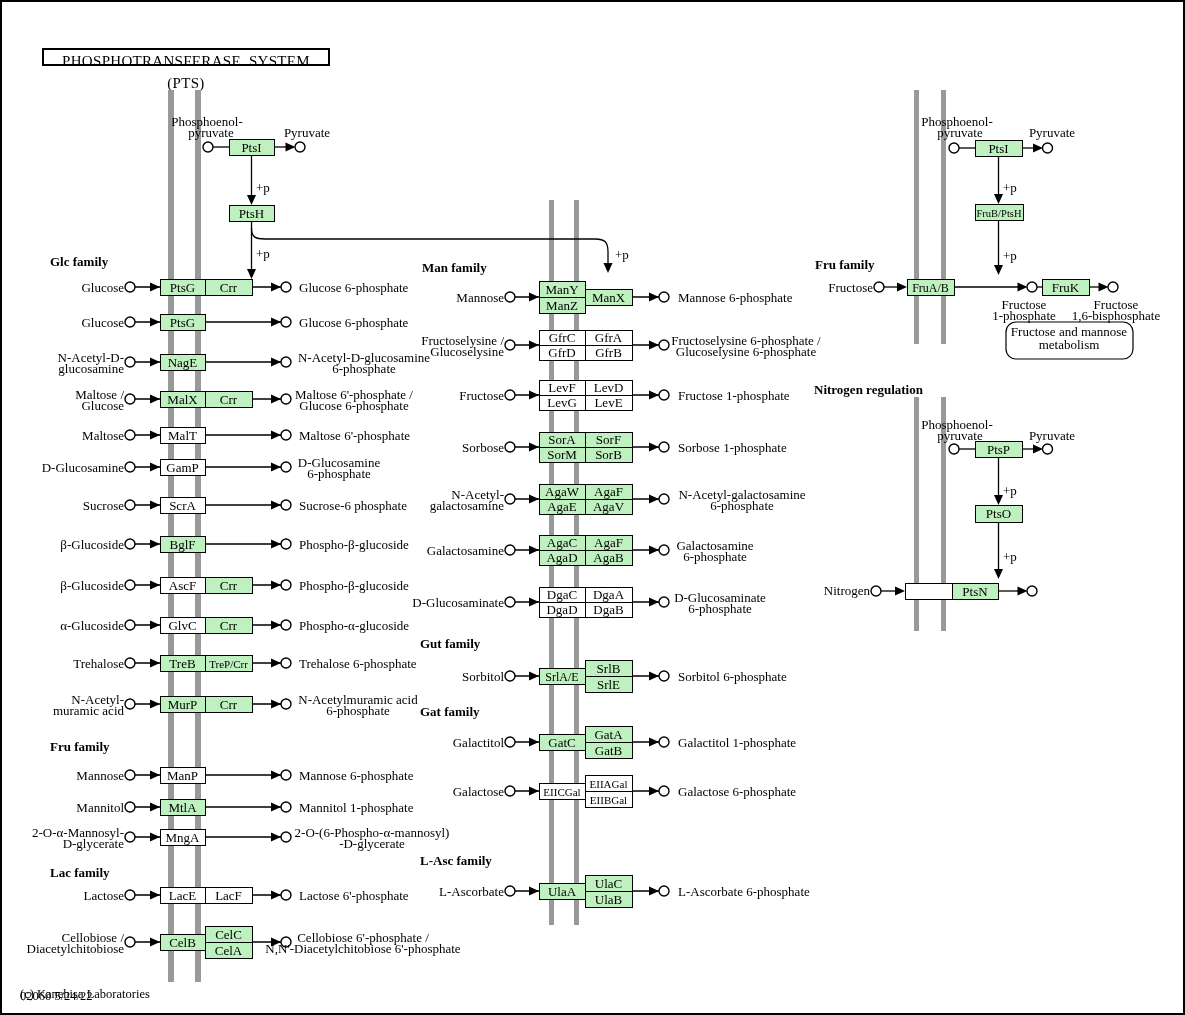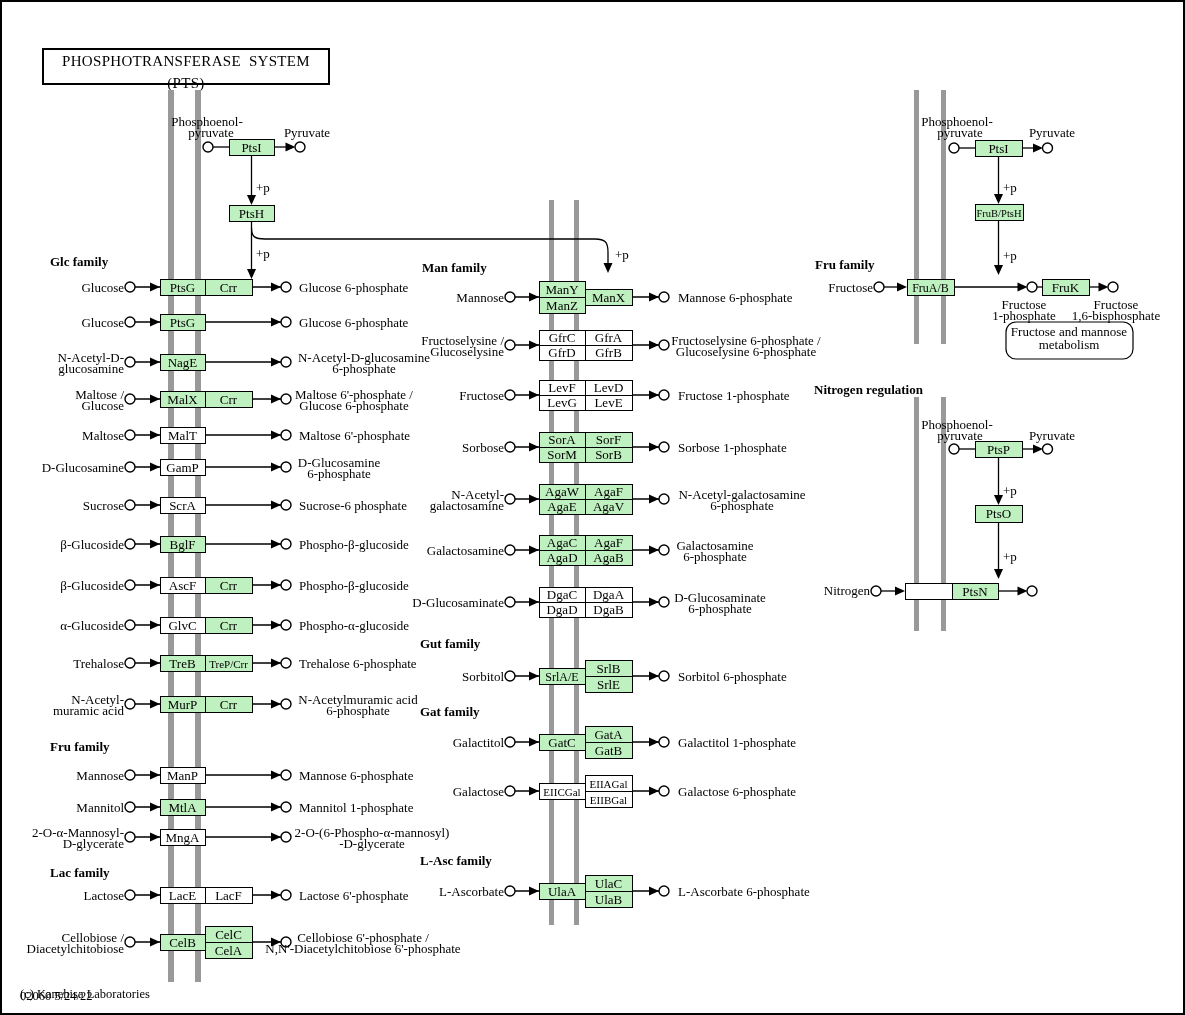--- a/index.html
+++ b/index.html
@@ -1,17 +1,17 @@
 <!DOCTYPE html>
 <html><head>
 <meta charset="utf-8">
 <style>
   html,body{margin:0;padding:0;background:#fff;}
   .canvas{position:relative;width:1185px;height:1015px;background:#fff;border:2px solid #000;box-sizing:border-box;overflow:hidden;font-family:"Liberation Serif",serif;}
-  .title-box{position:absolute;left:40px;top:46px;width:288px;height:37px;border:2px solid #000;box-sizing:border-box;text-align:center;line-height:22px;font-size:15px;word-spacing:4px;letter-spacing:.3px;background:#fff;}
+  .title-box{position:absolute;left:40px;top:46px;width:288px;height:18px;border:2px solid #000;box-sizing:border-box;text-align:center;line-height:22px;font-size:15px;word-spacing:4px;letter-spacing:.3px;background:#fff;}
   .footer-line{position:absolute;left:18px;font-size:12.5px;color:#000;}
   svg{position:absolute;left:0;top:0;}
 </style>
 </head>
 <body>
 
 <div class="canvas">
   <div class="title-box">PHOSPHOTRANSFERASE SYSTEM (PTS)</div>
   <svg width="1185" height="1015" viewBox="0 0 1185 1015">
       <rect x="166" y="88" width="6" height="892" fill="#999999" shape-rendering="crispEdges"></rect>

